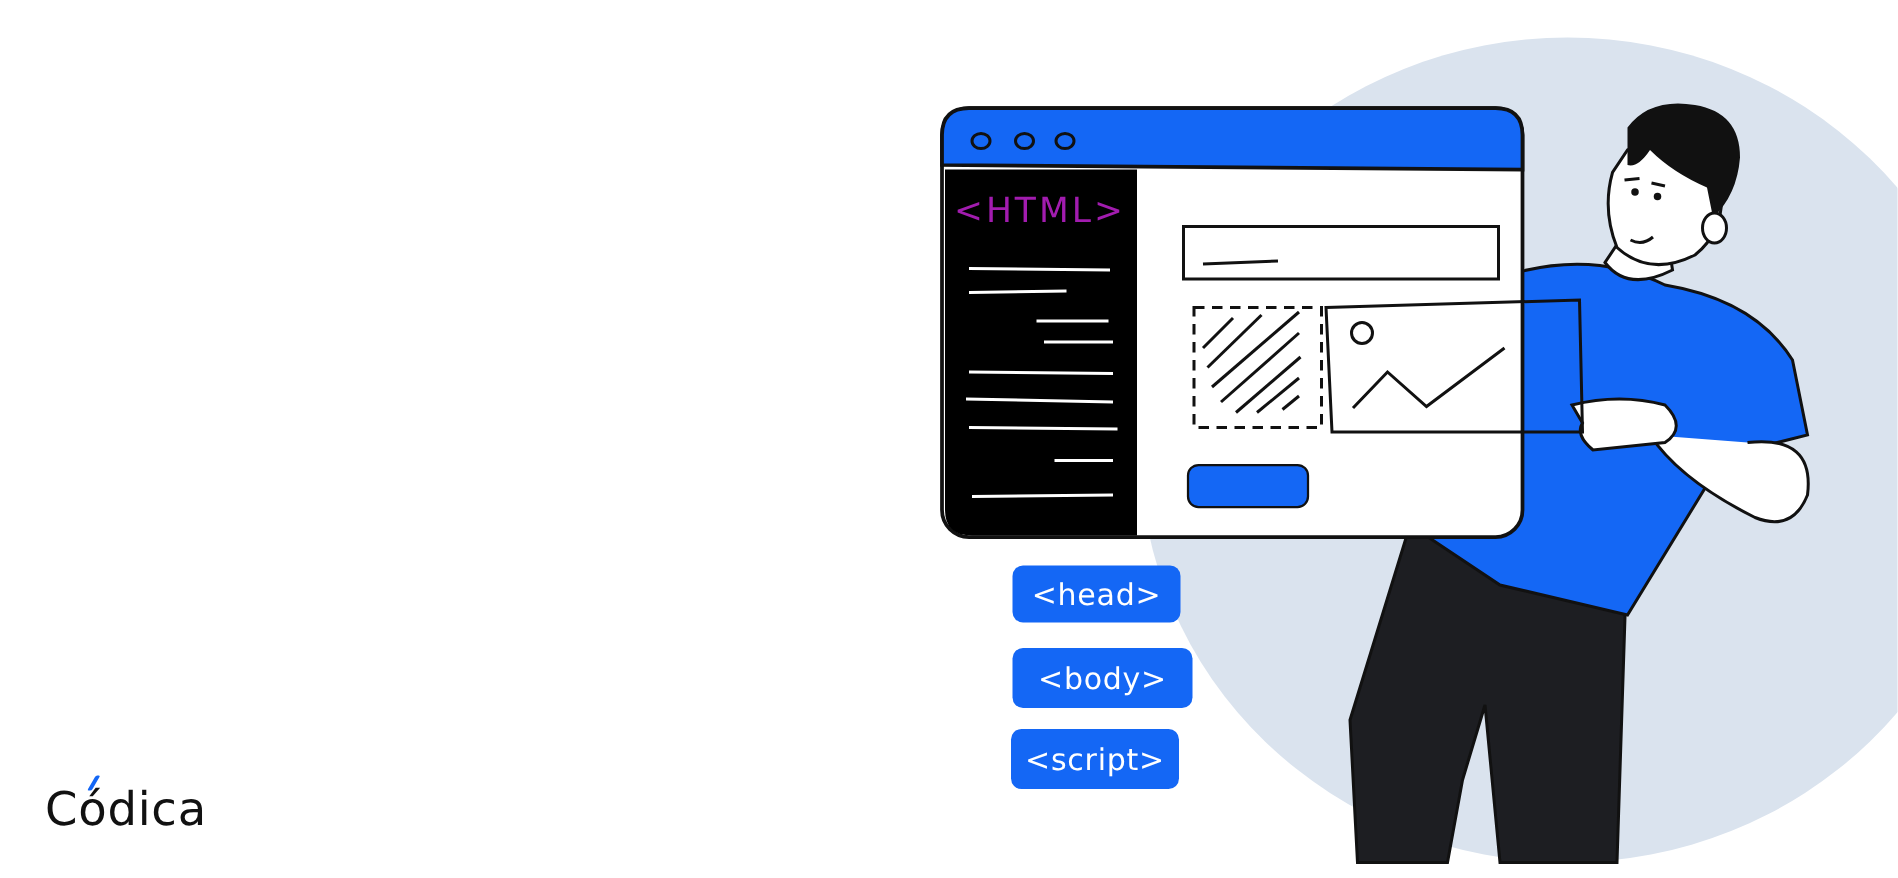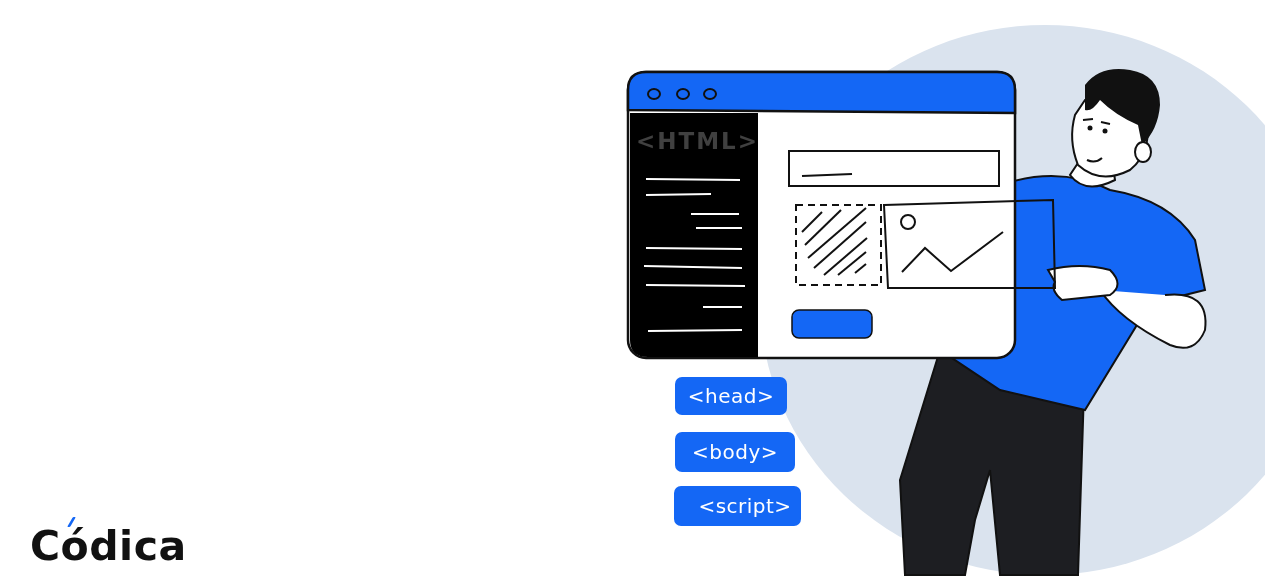--- a/index.html
+++ b/index.html
@@ -5,39 +5,39 @@
     html, body { margin: 0; padding: 0; }
     body {
       width: 1265px; height: 585px; overflow: hidden;
       background: #ffffff; position: relative;
       font-family: "Liberation Sans", sans-serif;
     }
     .stage { position: absolute; inset: 0; }
     .logo {
       position: absolute; left: 30px; top: 522px;
       font-family: "DejaVu Sans", sans-serif;
-      font-size: 41px; letter-spacing: 0.5px; color: #111111;
-      font-weight: 700;
+      font-size: 31px; letter-spacing: 0.5px; color: #111111;
+      font-weight: 400;
     }
     .logo .accent-o { position: relative; display: inline-block; }
     .logo .accent-o::before {
       content: ""; position: absolute; left: 9px; top: -5px;
       width: 3px; height: 10px; background: #1467f5;
       transform: skewX(-30deg); border-radius: 1px;
     }
     svg.illu { position: absolute; left: 0; top: 0; }
     .tag {
       position: absolute; background: #1467f5; color: #ffffff;
       border-radius: 7px; font-family: "DejaVu Sans", sans-serif;
       font-size: 20px; display: flex; align-items: center; justify-content: center;
       letter-spacing: 0.5px;
     }
     .html-label {
-      position: absolute; left: 636px; top: 128px; color: #404040;
-      font-family: "DejaVu Sans", sans-serif; font-size: 23px; letter-spacing: 2px; font-weight: bold;
+      position: absolute; left: 636px; top: 128px; color: #a21caf;
+      font-family: "DejaVu Sans", sans-serif; font-size: 23px; letter-spacing: 2px;
     }
   </style>
 </head>
 <body>
 
 <div class="stage">
 
   <svg class="illu" width="1265" height="585" viewBox="0 0 1265 585">
 
     <ellipse cx="1045" cy="300" rx="285" ry="275" fill="#dae3ee"></ellipse>
@@ -110,18 +110,18 @@
       </g>
 
       <rect x="792" y="310" width="80" height="28" rx="7" fill="#1467f5" stroke="#111" stroke-width="1.5"></rect>
     </g>
   </svg>
 
   <div class="html-label">&lt;HTML&gt;</div>
 
   <div class="tag" style="left:675px; top:377px; width:112px; height:38px;">&lt;head&gt;</div>
   <div class="tag" style="left:675px; top:432px; width:120px; height:40px;">&lt;body&gt;</div>
-  <div class="tag" style="left:674px; top:486px; width:112px; height:40px;padding-left:15px;">&lt;script&gt;</div>
+  <div class="tag" style="left:674px; top:486px; width:112px; height:40px;">&lt;script&gt;</div>
 
   <div class="logo">
     <span>C</span><span class="accent-o">ó</span><span>dica</span>
   </div>
 </div>
 
 </body></html>

